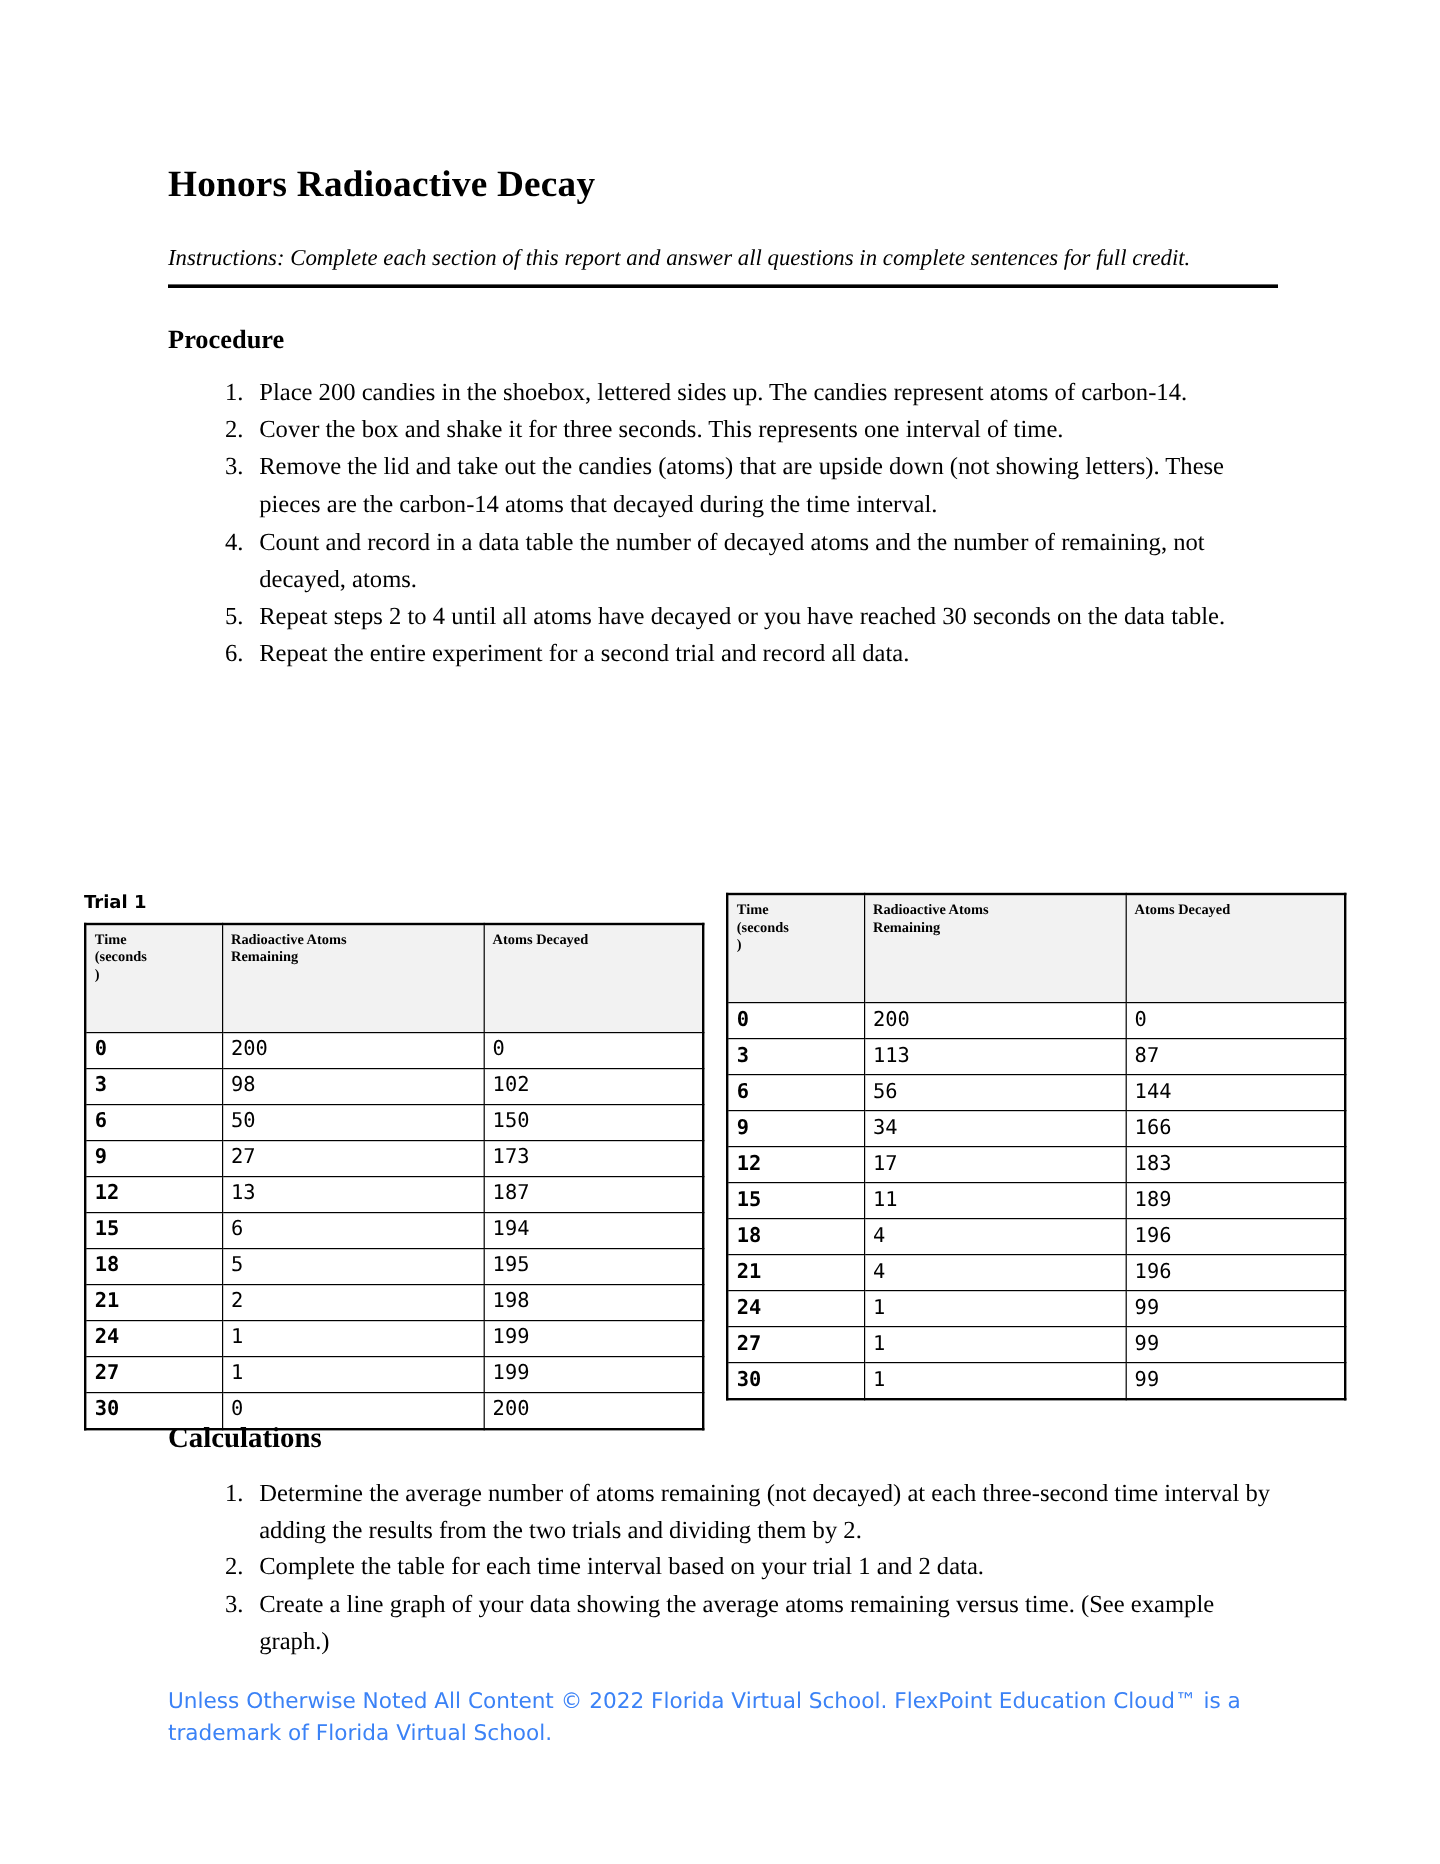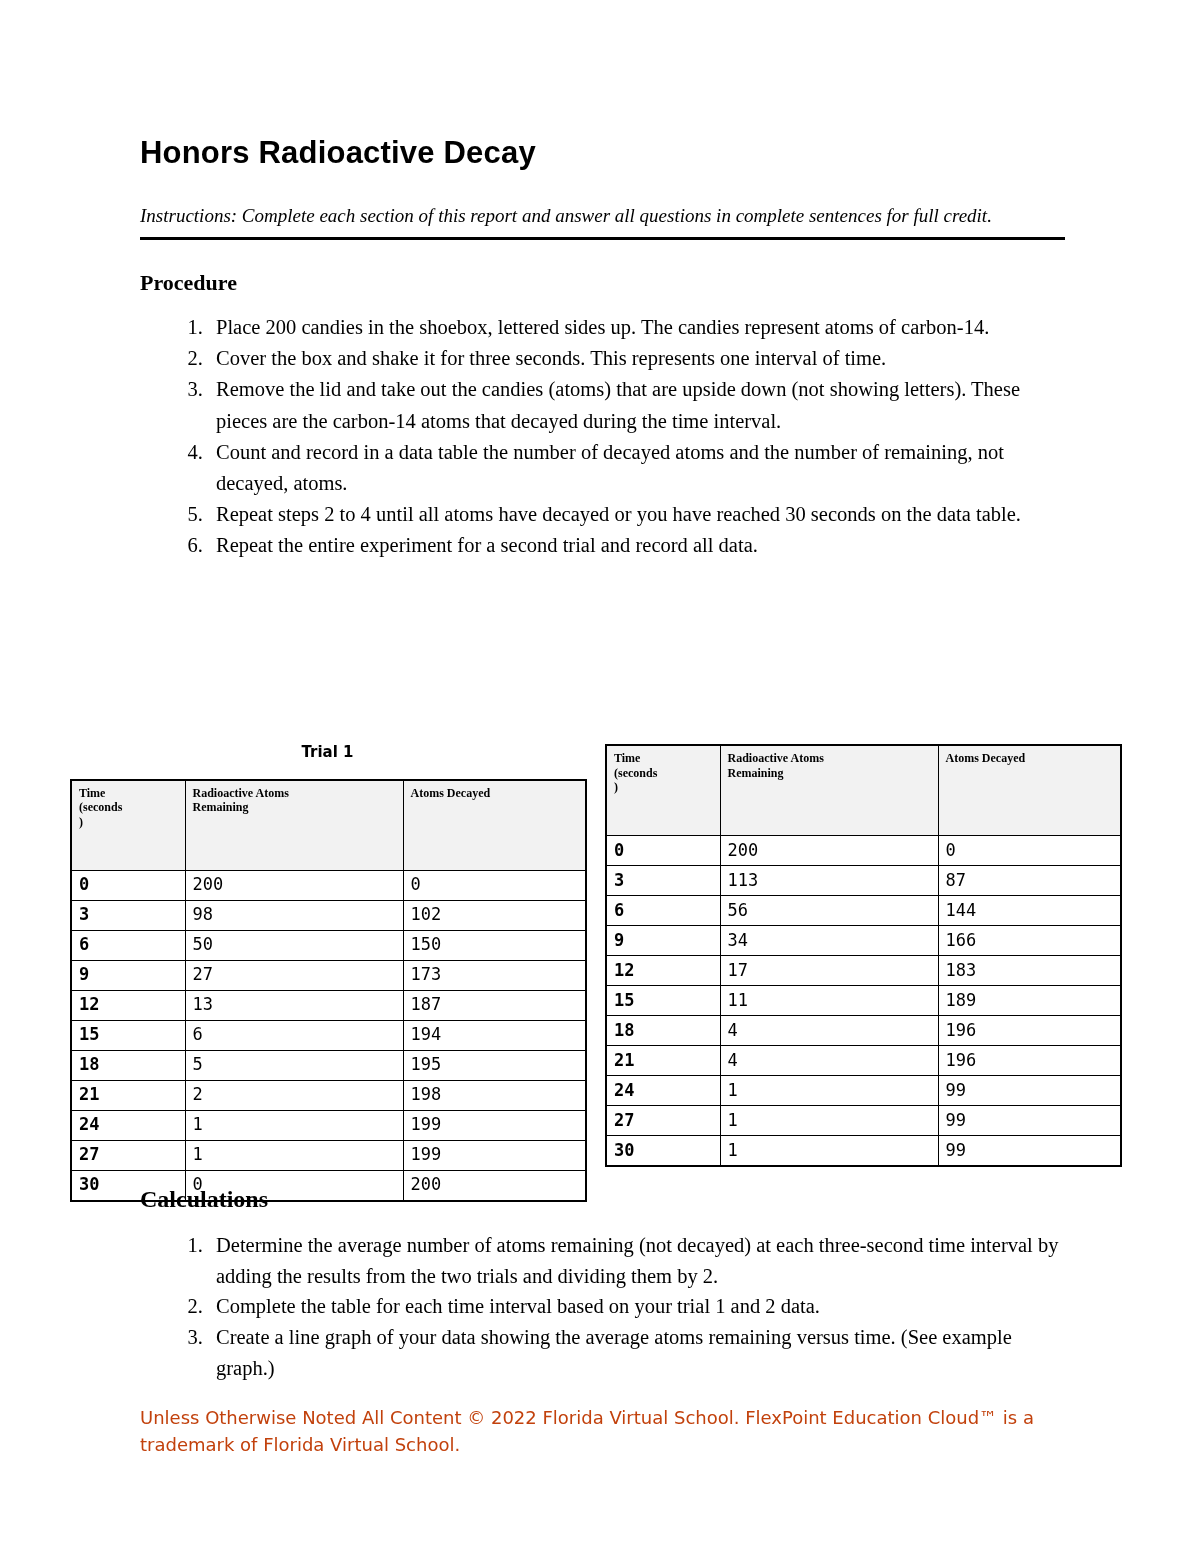--- a/index.html
+++ b/index.html
@@ -31,21 +31,21 @@
     width: 925px;
   }
 
   
   .doc-title {
     font-size: 31px;
     font-weight: bold;
     letter-spacing: 0.2px;
     line-height: 1.15;
     margin: 0 0 30px 0;
-    font-family: Liberation Sans, sans-serif;
+    font-family: Liberation Serif, serif;
   }
 
   
   .instructions-block {
     margin: 0 0 6px 0;
   }
   .instructions {
     font-style: italic;
     font-size: 19px;
     line-height: 1.58;
@@ -101,25 +101,24 @@
     width: 1040px;
   }
   .tables-row {
     display: flex;
     gap: 20px;
   }
   .table-wrap {
     width: 515px;
   }
   .table-caption {
-    text-align: center;
     font-family: "DejaVu Sans", "Liberation Sans", sans-serif;
     font-size: 15px;
     font-weight: bold;
-    margin-bottom: 18px;
+    margin-bottom: 8px;
     line-height: 1.1;
   }
   table.data-table {
     border-collapse: collapse;
     width: 515px;
     table-layout: fixed;
     border: 2.5px solid #000;
   }
   table.data-table col.c-time   { width: 114px; }
   table.data-table col.c-remain { width: 218px; }
@@ -152,21 +151,21 @@
 
   
   .footer {
     position: absolute;
     left: 140px;
     top: 1405px;
     width: 905px;
     font-family: "DejaVu Sans", "Liberation Sans", sans-serif;
     font-size: 18px;
     line-height: 1.48;
-    color: #c2410c;
+    color: #3b82f6;
   }
 </style>
 </head>
 <body>
 
 <div class="page">
 
   <div class="content">
 
     <h1 class="doc-title">Honors Radioactive Decay</h1>

